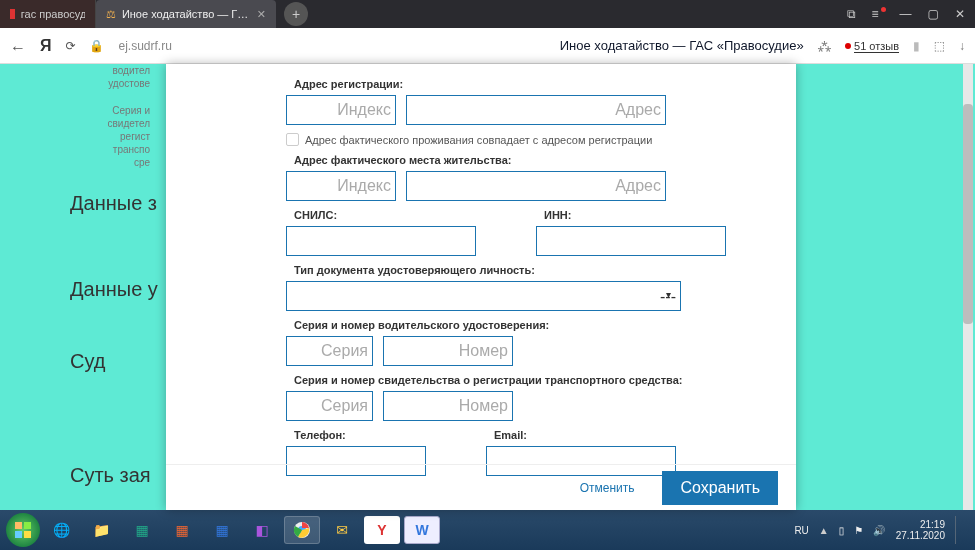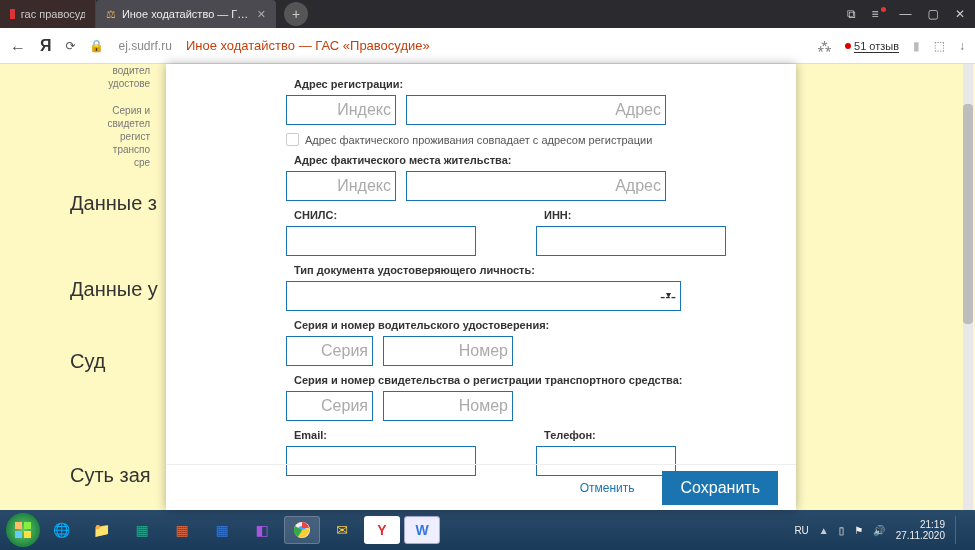--- a/index.html
+++ b/index.html
@@ -11,27 +11,27 @@
   .tab-inactive { background: #3a2a2a; color: #ccc; width: 96px; border-right: 1px solid #444; }
   .tab-active { background: #4a4a50; color: #eee; width: 180px; border-radius: 4px 4px 0 0; }
   .tab-active .favicon-scales { color: #f0b050; }
   .tab-close { color: #aaa; margin-left: auto; font-size: 11px; }
   .newtab { width: 24px; height: 24px; border-radius: 50%; background: #555; color: #ccc; display: flex; align-items: center; justify-content: center; margin-left: 8px; font-size: 14px; }
   .browser-top-right { margin-left: auto; display: flex; gap: 16px; padding-right: 10px; color: #ccc; font-size: 12px; }
   .red-dot::after { content: ""; display: inline-block; width: 5px; height: 5px; background: #e33; border-radius: 50%; position: relative; top: -6px; left: 2px; }
 
   .addr-bar { height: 36px; background: #fff; display: flex; align-items: center; padding: 0 10px; gap: 14px; font-size: 12px; color: #555; border-bottom: 1px solid #ddd; }
   .addr-bar .lock { color: #888; }
-  .page-title-center { flex: 1; text-align: left; color: #c2410c; font-size: 13px; }
+  .page-title-center { flex: 1; text-align: right; color: #0f172a; font-size: 13px; }
   .addr-right { display: flex; align-items: center; gap: 14px; color: #777; }
   .reviews { color: #333; border-bottom: 1px solid #333; font-size: 11px; }
   .flag-dot { width: 6px; height: 6px; background: #d00; border-radius: 50%; display:inline-block; margin-right:3px; position:relative; top:-1px;}
 
   
-  .page-body { position: relative; height: 446px; background: #fef9c3; }
+  .page-body { position: relative; height: 446px; background: #5eead4; }
   .left-labels { position: absolute; left: 70px; top: 0; font-size: 10px; color: #777; line-height: 1.3; text-align: right; width: 80px; }
   .left-labels .sep { height: 14px; }
   .section-heading { position: absolute; left: 70px; color: #333; font-size: 20px; font-weight: 400; }
   .sec1 { top: 128px; } .sec2 { top: 214px; } .sec3 { top: 286px; } .sec4 { top: 400px; }
 
   
   .modal { position: absolute; top: 0; left: 166px; width: 630px; height: 446px; background: #fff; box-shadow: 0 0 10px rgba(0,0,0,0.3); overflow: hidden; }
   .modal-inner { padding: 10px 22px 14px 120px; }
   .field-label { font-size: 11px; color: #333; margin-top: 8px; display: block; font-weight: bold; margin-left: 8px;}
   .field-label.first { margin-top: 4px; }
@@ -167,26 +167,26 @@
       </div>
 
       <label class="field-label">Серия и номер свидетельства о регистрации транспортного средства:</label>
       <div class="row">
         <input class="inp w-ser" placeholder="Серия" style="">
         <input class="inp w-num" placeholder="Номер" style="">
       </div>
 
       <div class="two-col">
         <div>
+          <label class="field-label">Телефон:</label>
+          <input class="inp w-phone" style="margin-top: 5px;">
+        </div>
+        <div>
           <label class="field-label">Email:</label>
           <input class="inp w-email" style="margin-top: 5px;">
-        </div>
-        <div>
-          <label class="field-label">Телефон:</label>
-          <input class="inp w-phone" style="margin-top: 5px;">
         </div>
       </div>
     </div>
 
     <div class="modal-footer">
       <button class="btn-cancel">Отменить</button>
       <button class="btn-save">Сохранить</button>
     </div>
   </div>
 

